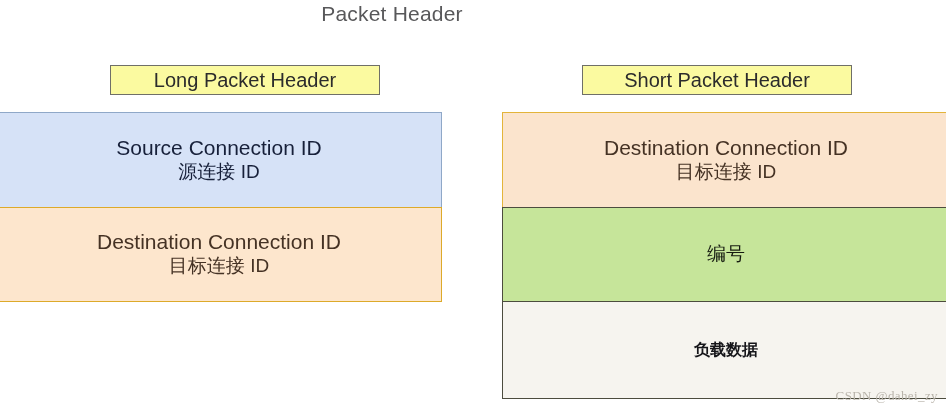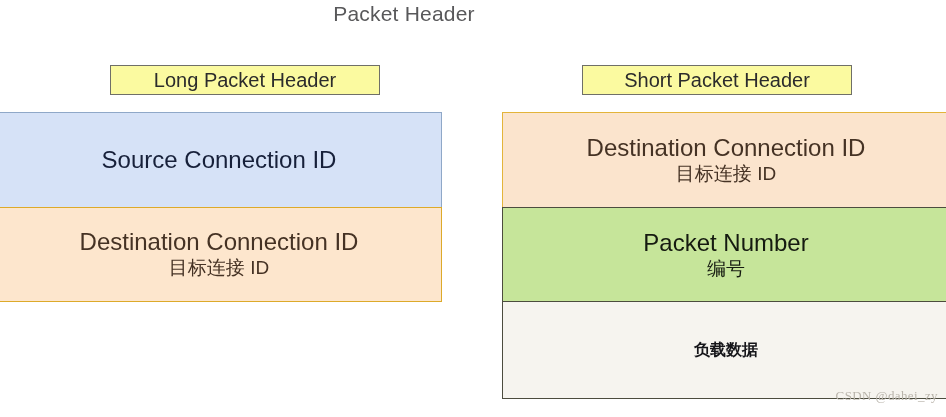--- a/index.html
+++ b/index.html
@@ -18,21 +18,21 @@
   .canvas {
     position: absolute;
     inset: 0;
     width: 946px;
     height: 417px;
   }
 
   
   .page-title {
     position: absolute;
-    left: 12px;
+    left: 0;
     top: 2px;
     width: 784px;
     text-align: center;
     font-size: 21px;
     color: #58585a;
     letter-spacing: 0.2px;
     white-space: nowrap;
   }
 
   
@@ -75,21 +75,21 @@
     box-sizing: border-box;
     display: flex;
     flex-direction: column;
     align-items: center;
     justify-content: center;
     text-align: center;
     overflow: hidden;
   }
 
   .row .line-en {
-    font-size: 24px;
+    font-size: 21px;
     line-height: 1.22;
     white-space: nowrap;
   }
   .row .line-zh {
     font-size: 19px;
     line-height: 1.3;
     white-space: nowrap;
   }
   .row .line-zh-big {
     font-size: 16px;
@@ -155,37 +155,37 @@
   <div class="page-title">Packet Header</div>
 
   <div class="chip" id="chip-long">Long Packet Header</div>
 
   <div class="chip" id="chip-short">Short Packet Header</div>
 
   <div class="stack" id="stack-long">
 
     <div class="row row-blue">
       <div class="line-en">Source Connection ID</div>
+      <div class="line-zh">源连接 ID</div>
     </div>
 
     <div class="row row-orange">
       <div class="line-en">Destination Connection ID</div>
       <div class="line-zh">目标连接 ID</div>
     </div>
   </div>
 
   <div class="stack" id="stack-short">
 
     <div class="row row-orange-top">
       <div class="line-en">Destination Connection ID</div>
       <div class="line-zh">目标连接 ID</div>
     </div>
 
     <div class="row row-green">
-      <div class="line-en">Packet Number</div>
       <div class="line-zh">编号</div>
     </div>
 
     <div class="row row-white">
       <div class="line-zh-big">负载数据</div>
     </div>
   </div>
 
   <div class="watermark">CSDN @dahei_zy</div>
 

